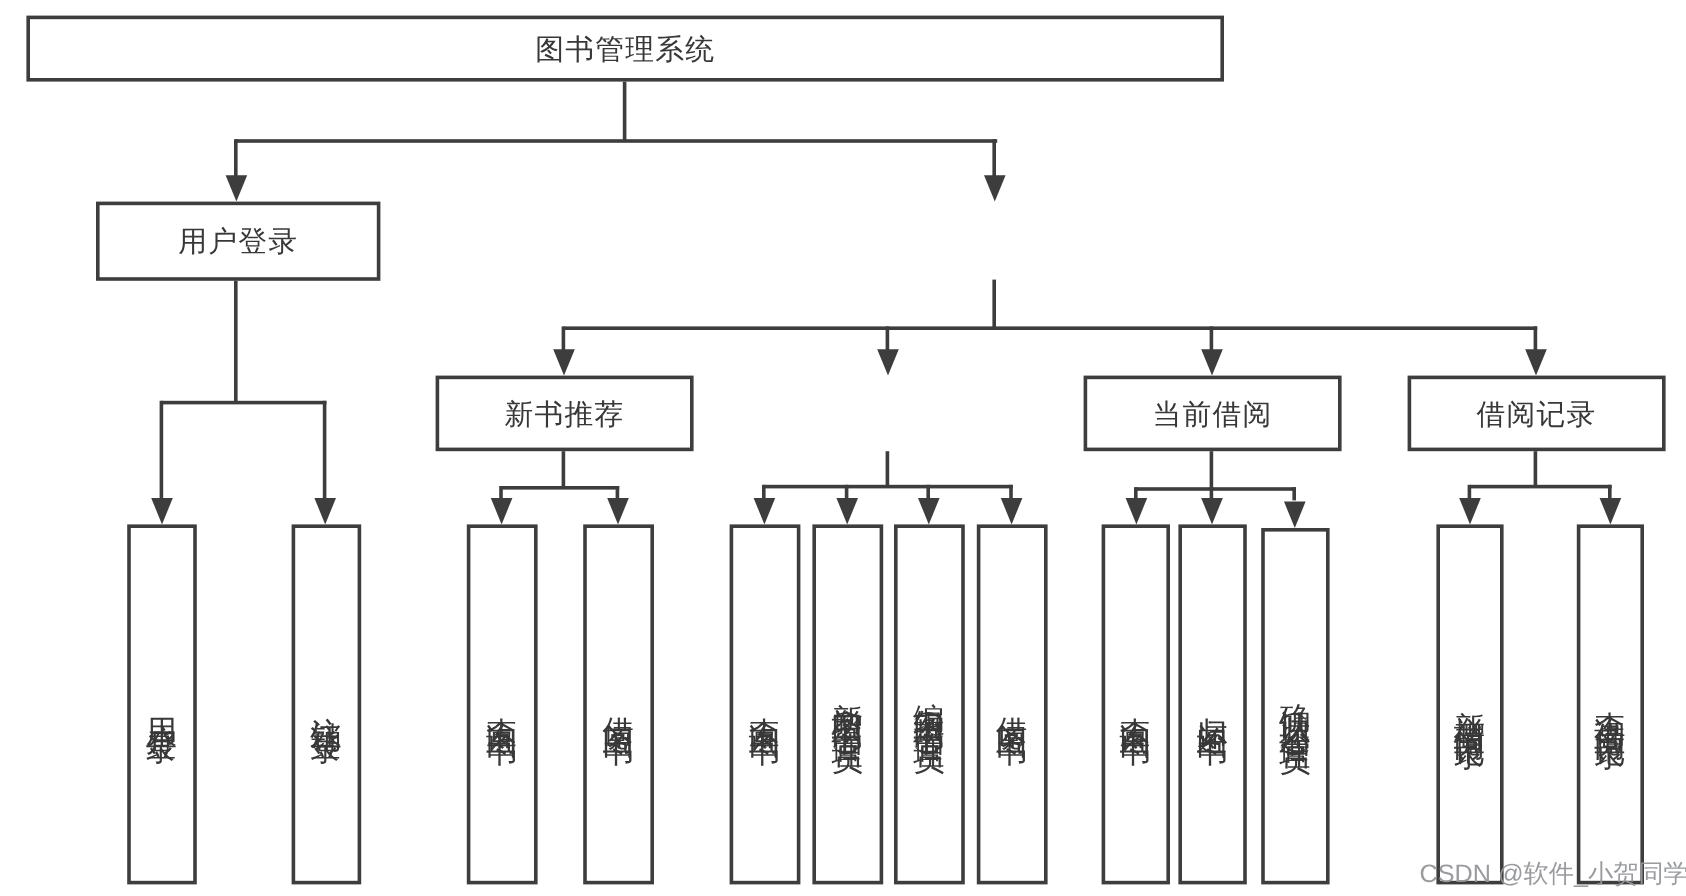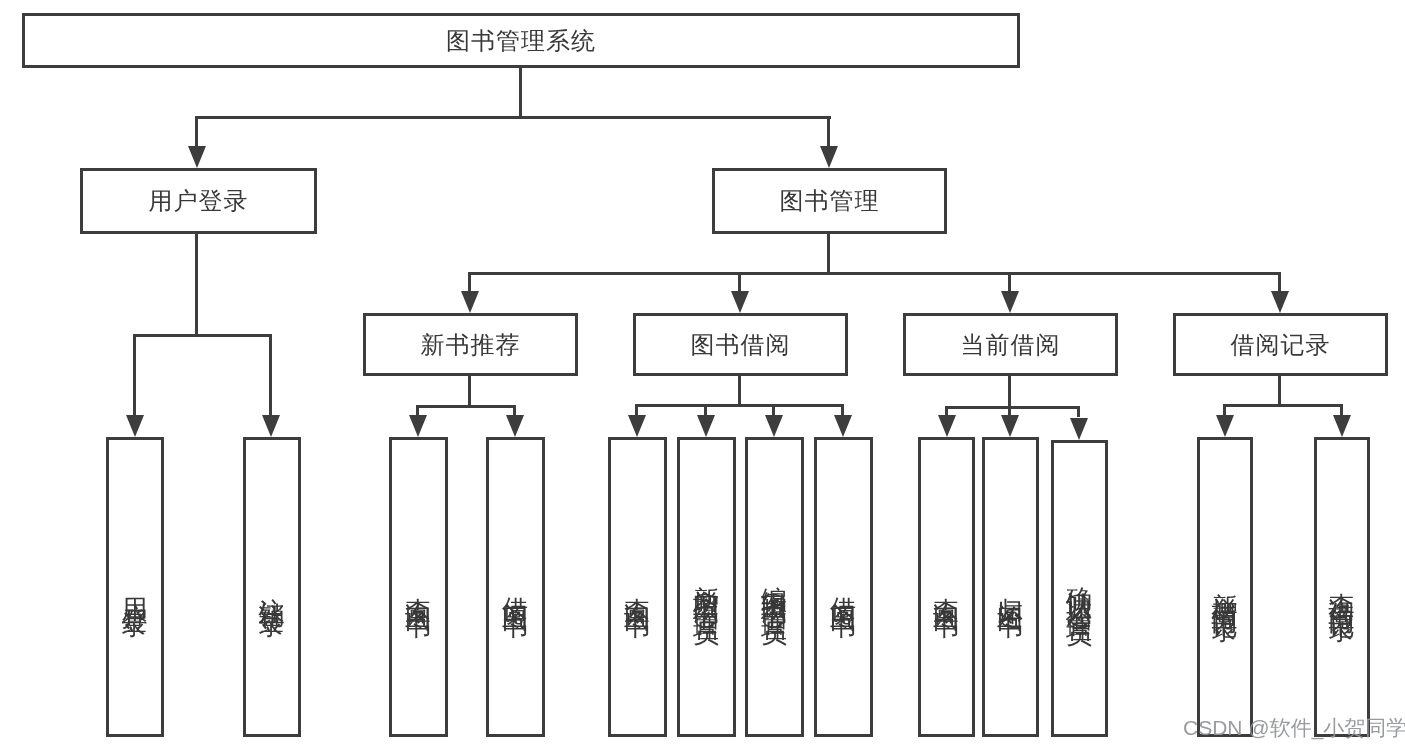--- a/index.html
+++ b/index.html
@@ -84,23 +84,20 @@
 
   <div class="vline" style="left:519px; top:68px; height:50px;"></div>
   <div class="hline" style="left:196px; top:116px; width:635px;"></div>
   <div class="vline" style="left:195px; top:116px; height:34px;"></div>
   <div class="ahead" style="left:188px; top:146px;"></div>
   <div class="vline" style="left:827px; top:116px; height:34px;"></div>
   <div class="ahead" style="left:820px; top:146px;"></div>
 
   <div class="hbox" style="left:80px; top:168px; width:237px; height:66px;">
     <span>用户登录</span>
-  </div>
-  <div class="hbox" style="left:712px; top:168px; width:235px; height:66px;">
-    <span>图书管理</span>
   </div>
 
   <div class="vline" style="left:195px; top:234px; height:102px;"></div>
   <div class="hline" style="left:134px; top:334px; width:138px;"></div>
   <div class="vline" style="left:133px; top:334px; height:83px;"></div>
   <div class="ahead" style="left:126px; top:415px;"></div>
   <div class="vline" style="left:269px; top:334px; height:83px;"></div>
   <div class="ahead" style="left:262px; top:415px;"></div>
 
   <div class="vline" style="left:827px; top:233px; height:41px;"></div>
@@ -110,23 +107,20 @@
   <div class="vline" style="left:738px; top:272px; height:21px;"></div>
   <div class="ahead" style="left:731px; top:291px;"></div>
   <div class="vline" style="left:1008px; top:272px; height:21px;"></div>
   <div class="ahead" style="left:1001px; top:291px;"></div>
   <div class="vline" style="left:1278px; top:272px; height:21px;"></div>
   <div class="ahead" style="left:1271px; top:291px;"></div>
 
   <div class="hbox" style="left:363px; top:313px; width:215px; height:63px;text-align:right;">
     <span>新书推荐</span>
   </div>
-  <div class="hbox" style="left:633px; top:313px; width:215px; height:63px;">
-    <span>图书借阅</span>
-  </div>
   <div class="hbox" style="left:903px; top:313px; width:215px; height:63px;">
     <span>当前借阅</span>
   </div>
   <div class="hbox" style="left:1173px; top:313px; width:215px; height:63px;">
     <span>借阅记录</span>
   </div>
 
   <div class="vline" style="left:468px; top:376px; height:31px;"></div>
   <div class="hline" style="left:417px; top:405px; width:99px;"></div>
   <div class="vline" style="left:416px; top:405px; height:12px;"></div>

